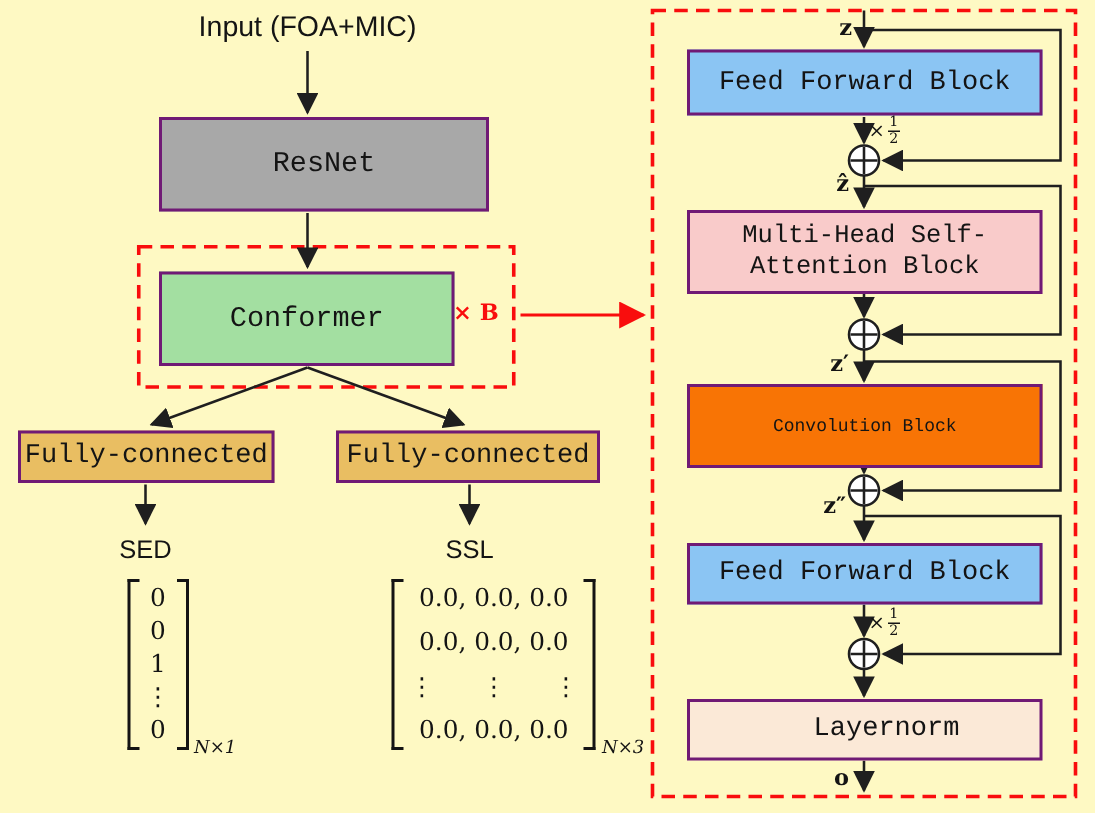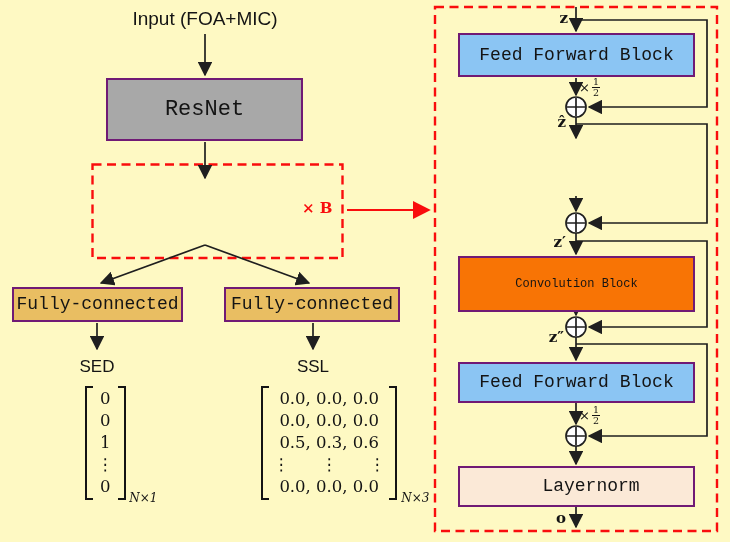--- a/index.html
+++ b/index.html
@@ -7,21 +7,21 @@
     position:relative;width:730px;height:542px;background:#fef9c3;
     font-family:"Liberation Sans",sans-serif;color:#141414;overflow:hidden;
   }
   .overlay{position:absolute;left:0;top:0;pointer-events:none;}
   .box{
     position:absolute;box-sizing:border-box;border:2px solid #701a75;
     display:flex;align-items:center;justify-content:center;text-align:center;
     line-height:1.25;
     font-family:Liberation Mono, monospace;
   }
-  .resnet{left:106px;top:78px;width:197px;height:63px;background:#A8A8A8;font-size:22px;}
+  .resnet{left:106px;top:78px;width:220px;height:63px;background:#A8A8A8;font-size:19px;}
   .conformer{left:106px;top:181px;width:197px;height:63px;background:#A3DFA1;font-size:19px;}
   .fc1{left:12px;top:287px;width:171px;height:35px;background:#E9BE62;font-size:18px;}
   .fc2{left:224px;top:287px;width:176px;height:35px;background:#E9BE62;font-size:18px;}
   .ff1{left:458px;top:33px;width:237px;height:44px;background:#8BC5F3;font-size:18px;}
   .mhsa{left:458px;top:140px;width:237px;height:56px;background:#F9CBCA;font-size:17px;padding:0 6px;}
   .conv{left:458px;top:256px;width:237px;height:56px;background:#F87405;font-size:12px;}
   .ff2{left:458px;top:362px;width:237px;height:41px;background:#8BC5F3;font-size:18px;}
   .ln{left:458px;top:466px;width:237px;height:41px;background:#FBE9D7;font-size:18px;padding-left:29px;}
   .lbl{position:absolute;text-align:center;}
   .input-lbl{left:95px;top:8px;width:220px;font-size:19px;}
@@ -119,20 +119,21 @@
     <g>
       <circle cx="576" cy="436" r="10" fill="#ffffff" stroke="#1f1f1f" stroke-width="1.7"></circle>
       <path d="M567 436 H585 M576 427 V445" stroke="#1f1f1f" stroke-width="1.7" fill="none"></path>
     </g>
   </svg>
 
   <div class="lbl input-lbl">Input (FOA+MIC)</div>
 
   <div class="box resnet">ResNet</div>
 
+  <div class="box conformer">Conformer</div>
 
   <div class="mathlbl repeat-lbl">× B</div>
 
   <div class="box fc1">Fully-connected</div>
 
   <div class="box fc2">Fully-connected</div>
 
   <div class="lbl sed-lbl">SED</div>
 
   <div class="lbl ssl-lbl">SSL</div>
@@ -148,21 +149,20 @@
     </div>
     <div class="br-r"></div>
     <div class="m-sub">N×1</div>
   </div>
 
   <div class="matrix ssl-matrix">
     <div class="br-l"></div>
     <div class="m-rows">
       <div class="m-row">0.0, 0.0, 0.0</div>
       <div class="m-row">0.0, 0.0, 0.0</div>
-      <div class="m-row">0.5, 0.3, 0.6</div>
       <div class="m-row">⋮      ⋮      ⋮</div>
       <div class="m-row">0.0, 0.0, 0.0</div>
     </div>
     <div class="br-r"></div>
     <div class="m-sub">N×3</div>
   </div>
 
   <div class="mathlbl z-lbl">z</div>
 
   <div class="box ff1">Feed Forward Block</div>
@@ -170,20 +170,21 @@
   <div class="half half1">
     <span class="times">×</span>
     <span class="frac">
       <span class="num">1</span>
       <span class="den">2</span>
     </span>
   </div>
 
   <div class="mathlbl zhat-lbl">ẑ</div>
 
+  <div class="box mhsa">Multi-Head Self-Attention Block</div>
 
   <div class="mathlbl zp-lbl">z′</div>
 
   <div class="box conv">Convolution Block</div>
 
   <div class="mathlbl zpp-lbl">z″</div>
 
   <div class="box ff2">Feed Forward Block</div>
 
   <div class="half half2">

